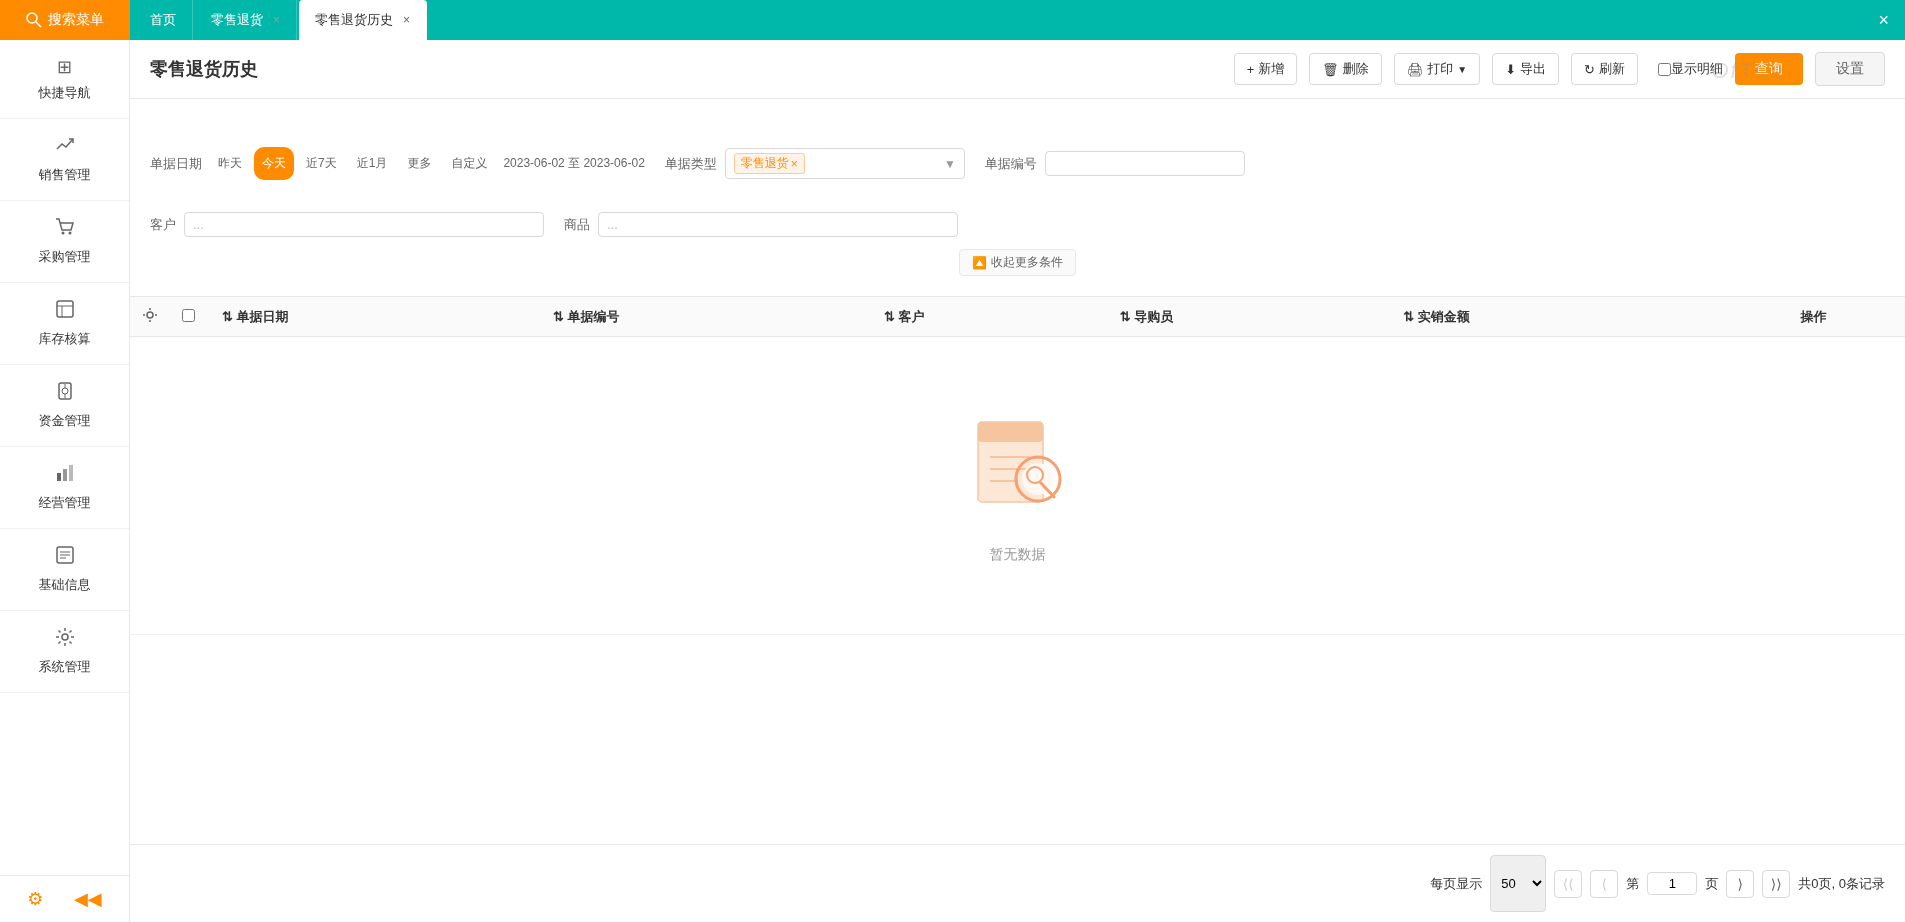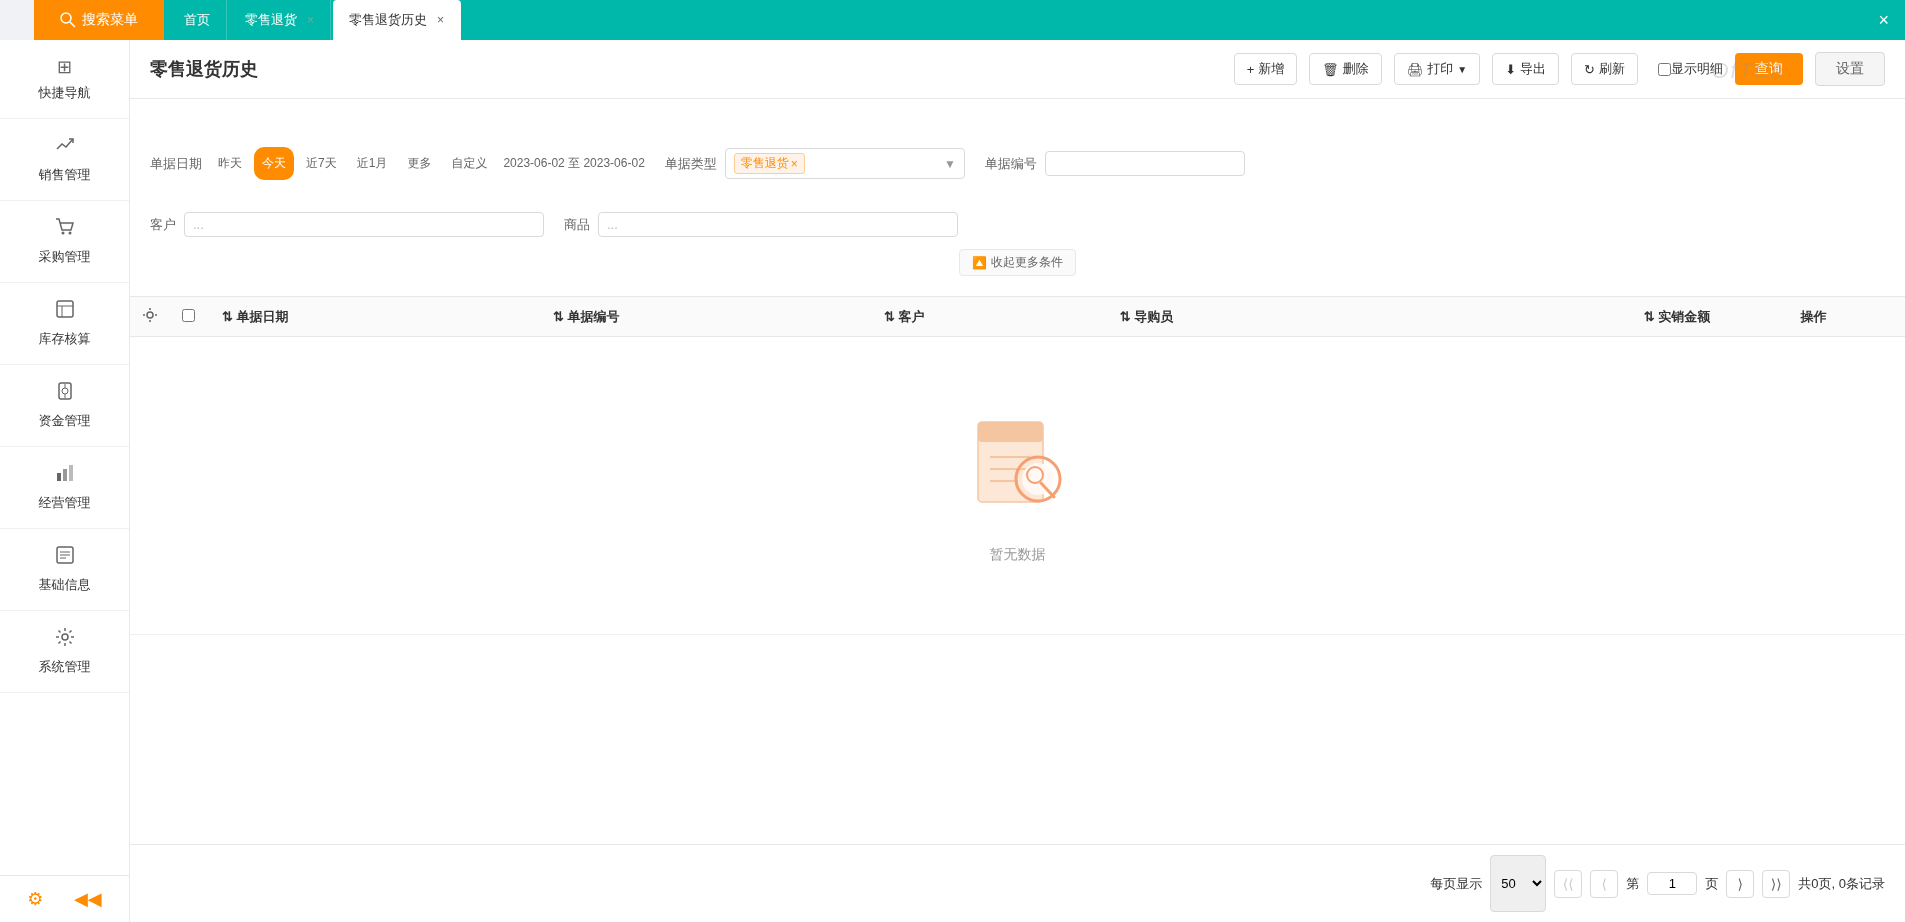--- a/index.html
+++ b/index.html
@@ -1,20 +1,20 @@
 <!DOCTYPE html>
 <html><head>
   <meta charset="utf-8">
   <style>
     * { box-sizing: border-box; margin: 0; padding: 0; font-family: 'Microsoft YaHei', Arial, sans-serif; }
     body { width: 1905px; height: 922px; overflow: hidden; display: flex; flex-direction: column; background: #f0f2f5; }
 
     
     .top-bar {
-      display: flex; align-items: center; background: #00b8a9; height: 40px; flex-shrink: 0; margin-left: 34px;
+      display: flex; align-items: center; background: #00b8a9; height: 40px; flex-shrink: 0;
     }
     .top-bar .search-menu {
       width: 130px; background: #ff8c00; height: 100%; display: flex; align-items: center; justify-content: center;
       color: white; font-size: 14px; cursor: pointer; gap: 6px; flex-shrink: 0;
     }
     .top-bar .tabs { display: flex; align-items: center; flex: 1; height: 100%; padding-left: 4px; gap: 2px; }
     .tab {
       height: 100%; padding: 0 16px; display: flex; align-items: center; gap: 6px;
       color: white; font-size: 13px; cursor: pointer; border-right: 1px solid rgba(255,255,255,0.2);
     }
@@ -364,21 +364,21 @@
             </th>
             <th>
               <span>⇅ 单据编号</span>
             </th>
             <th>
               <span>⇅ 客户</span>
             </th>
             <th>
               <span>⇅ 导购员</span>
             </th>
-            <th style="text-align:right;">
+            <th style="">
               <span>⇅ 实销金额</span>
             </th>
             <th style="text-align:center;">
               <span>操作</span>
             </th>
           </tr>
         </thead>
         <tbody>
           <tr>
             <td colspan="8">

